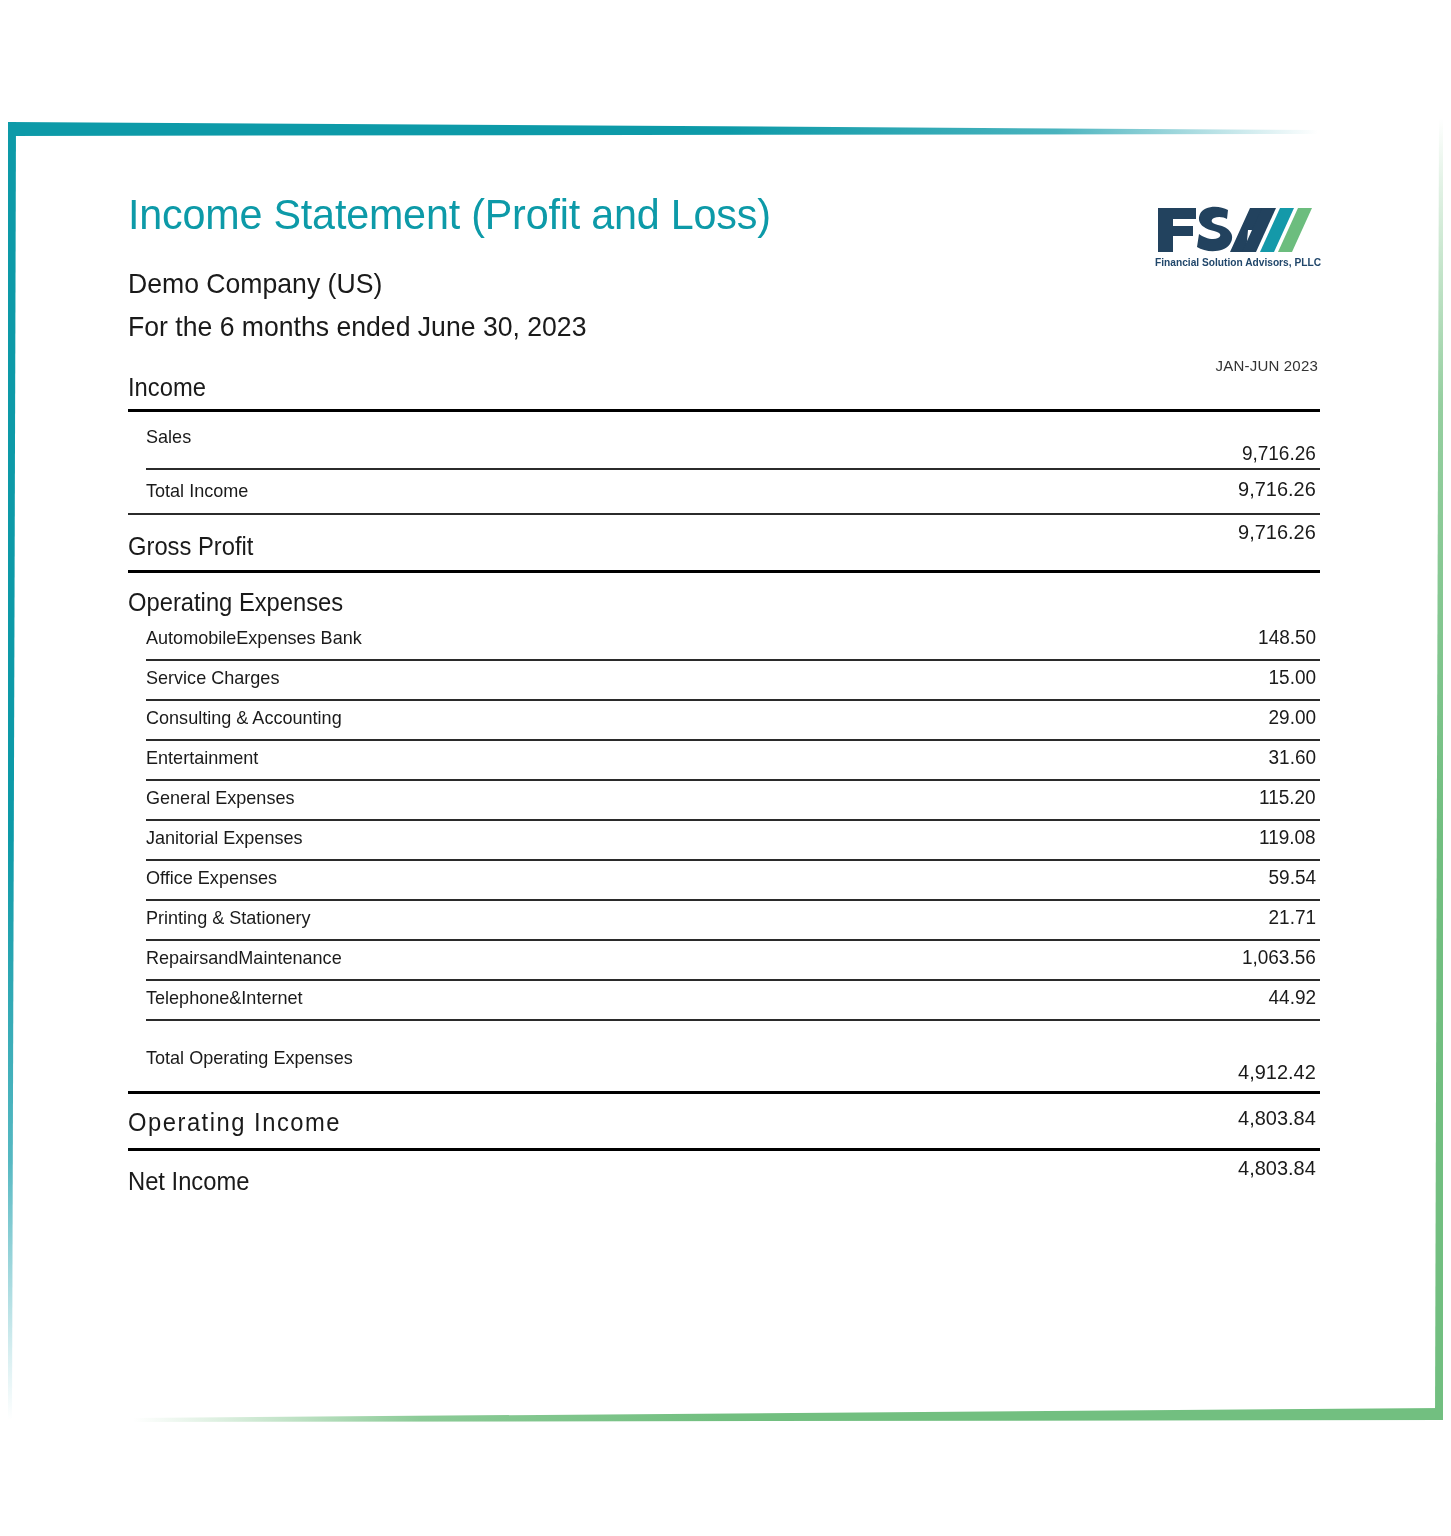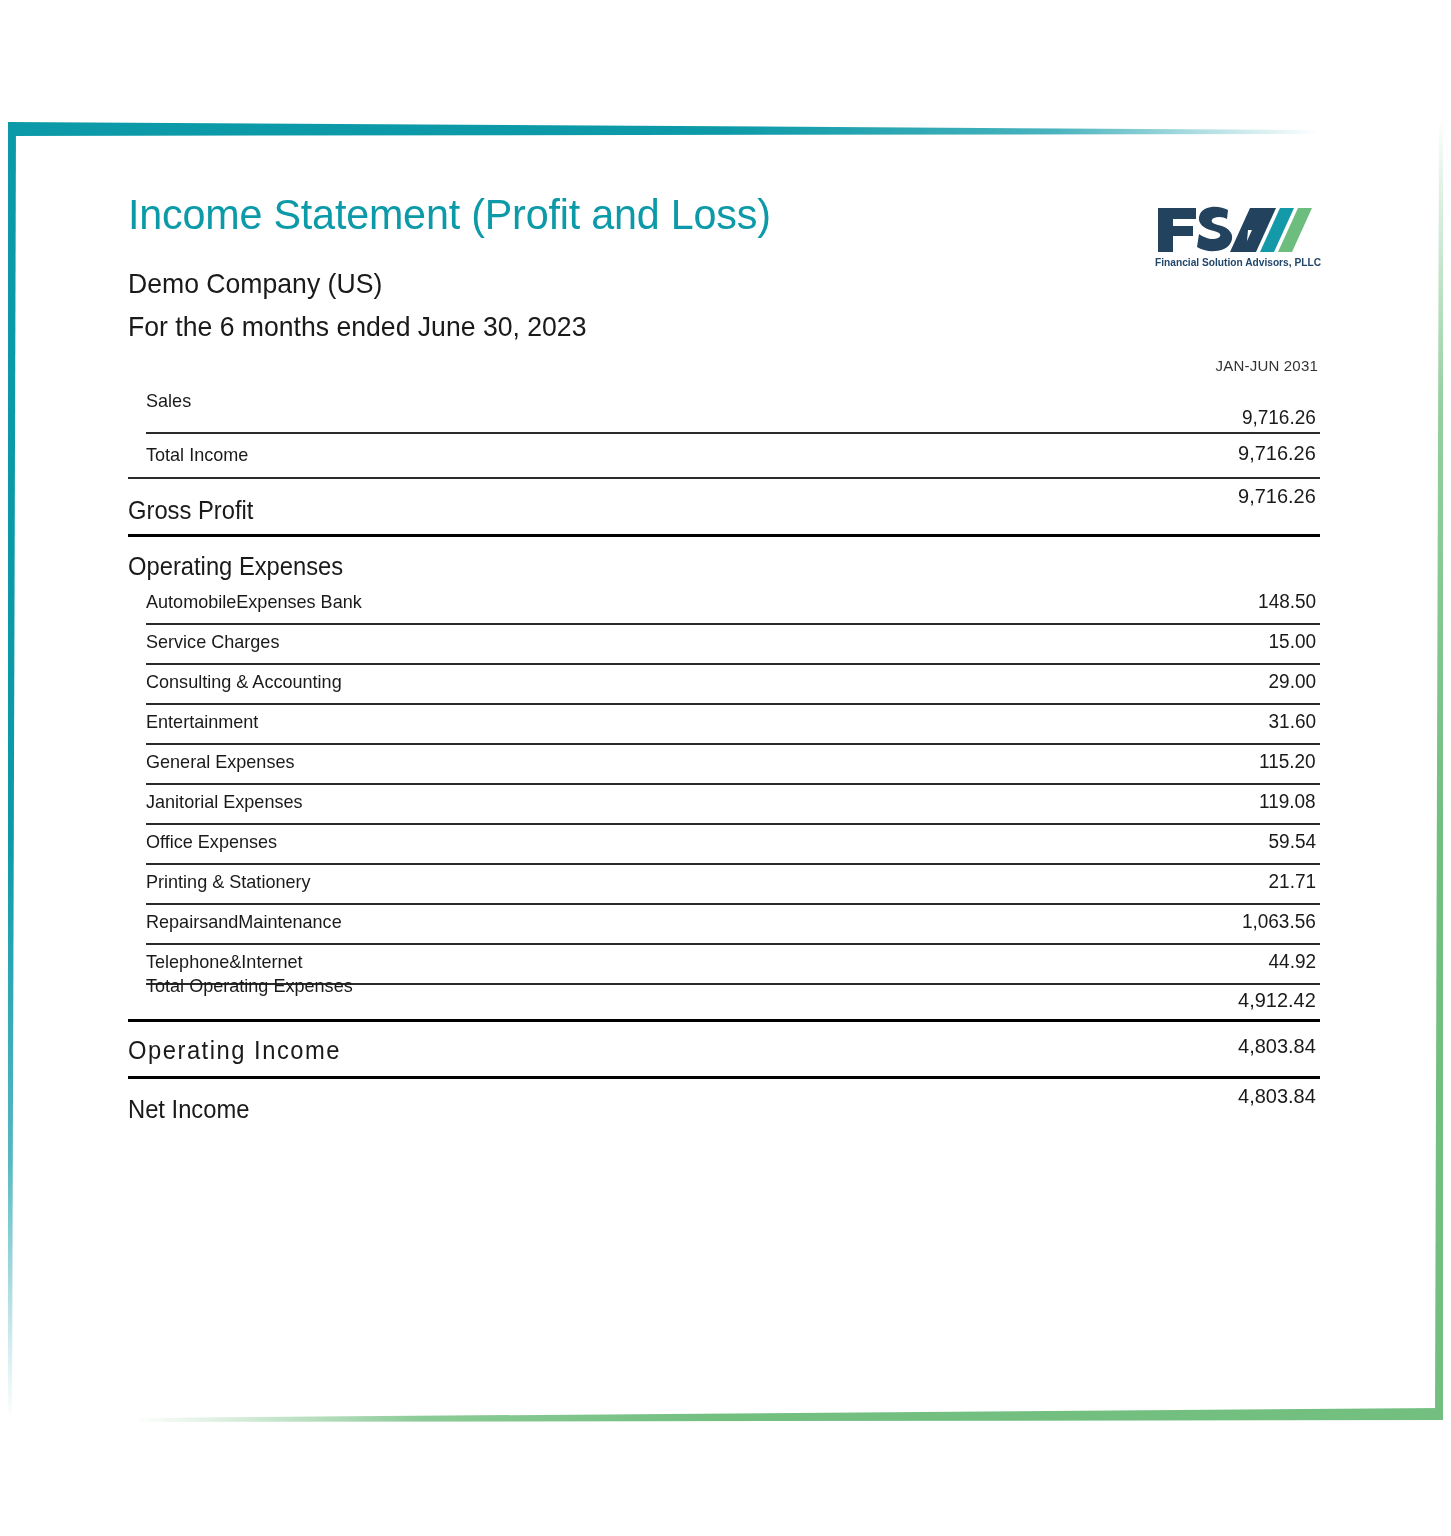--- a/index.html
+++ b/index.html
@@ -244,24 +244,28 @@
 
       <path d="M104,52 L90,52 L110,8 L124,8 Z" fill="#22425e"></path>
 
       <path d="M122,52 L108,52 L128,8 L142,8 Z" fill="#1499a9"></path>
 
       <path d="M140,52 L126,52 L146,8 L160,8 Z" fill="#6cbd7e"></path>
     </svg>
     <div class="logo-tagline">Financial Solution Advisors, PLLC</div>
   </div>
 
-  <div class="col-header">JAN-JUN 2031</div>
+  <div class="col-header">JAN-JUN 2023</div>
 
   <div id="statement">
 
+    <div class="row section-head" style="height:36px;">
+      <div class="label" style="top:-8px;">Income</div>
+      <div class="rule-thick" style="top:28px;"></div>
+    </div>
 
     <div class="row item" style="height:53px;">
       <div class="label" style="top:9px;">Sales</div>
       <div class="value" style="top:25px;">9,716.26</div>
       <div class="rule-thin" style="top:51px;"></div>
     </div>
 
     <div class="row total" style="height:45px;">
       <div class="label" style="top:10px;">Total Income</div>
       <div class="value" style="top:7px;">9,716.26</div>
@@ -322,21 +326,21 @@
       <div class="label" style="top:6px;">RepairsandMaintenance</div>
       <div class="value" style="top:5px;">1,063.56</div>
       <div class="rule-thin" style="top:38px;"></div>
     </div>
     <div class="row item" style="height:24px;">
       <div class="label" style="top:6px;">Telephone&amp;Internet</div>
       <div class="value" style="top:5px;">44.92</div>
       <div class="rule-thin" style="top:38px;"></div>
     </div>
 
-    <div class="row total" style="height:53px;">
+    <div class="row total" style="height:53px;margin-top:36px;">
       <div class="label" style="top:6px;">Total Operating Expenses</div>
       <div class="value" style="top:19px;">4,912.42</div>
       <div class="rule-thick" style="top:50px;"></div>
     </div>
 
     <div class="row summary" style="height:57px;">
       <div class="label wide-track" style="top:14px;">Operating Income</div>
       <div class="value" style="top:12px;">4,803.84</div>
       <div class="rule-thick" style="top:54px;"></div>
     </div>

